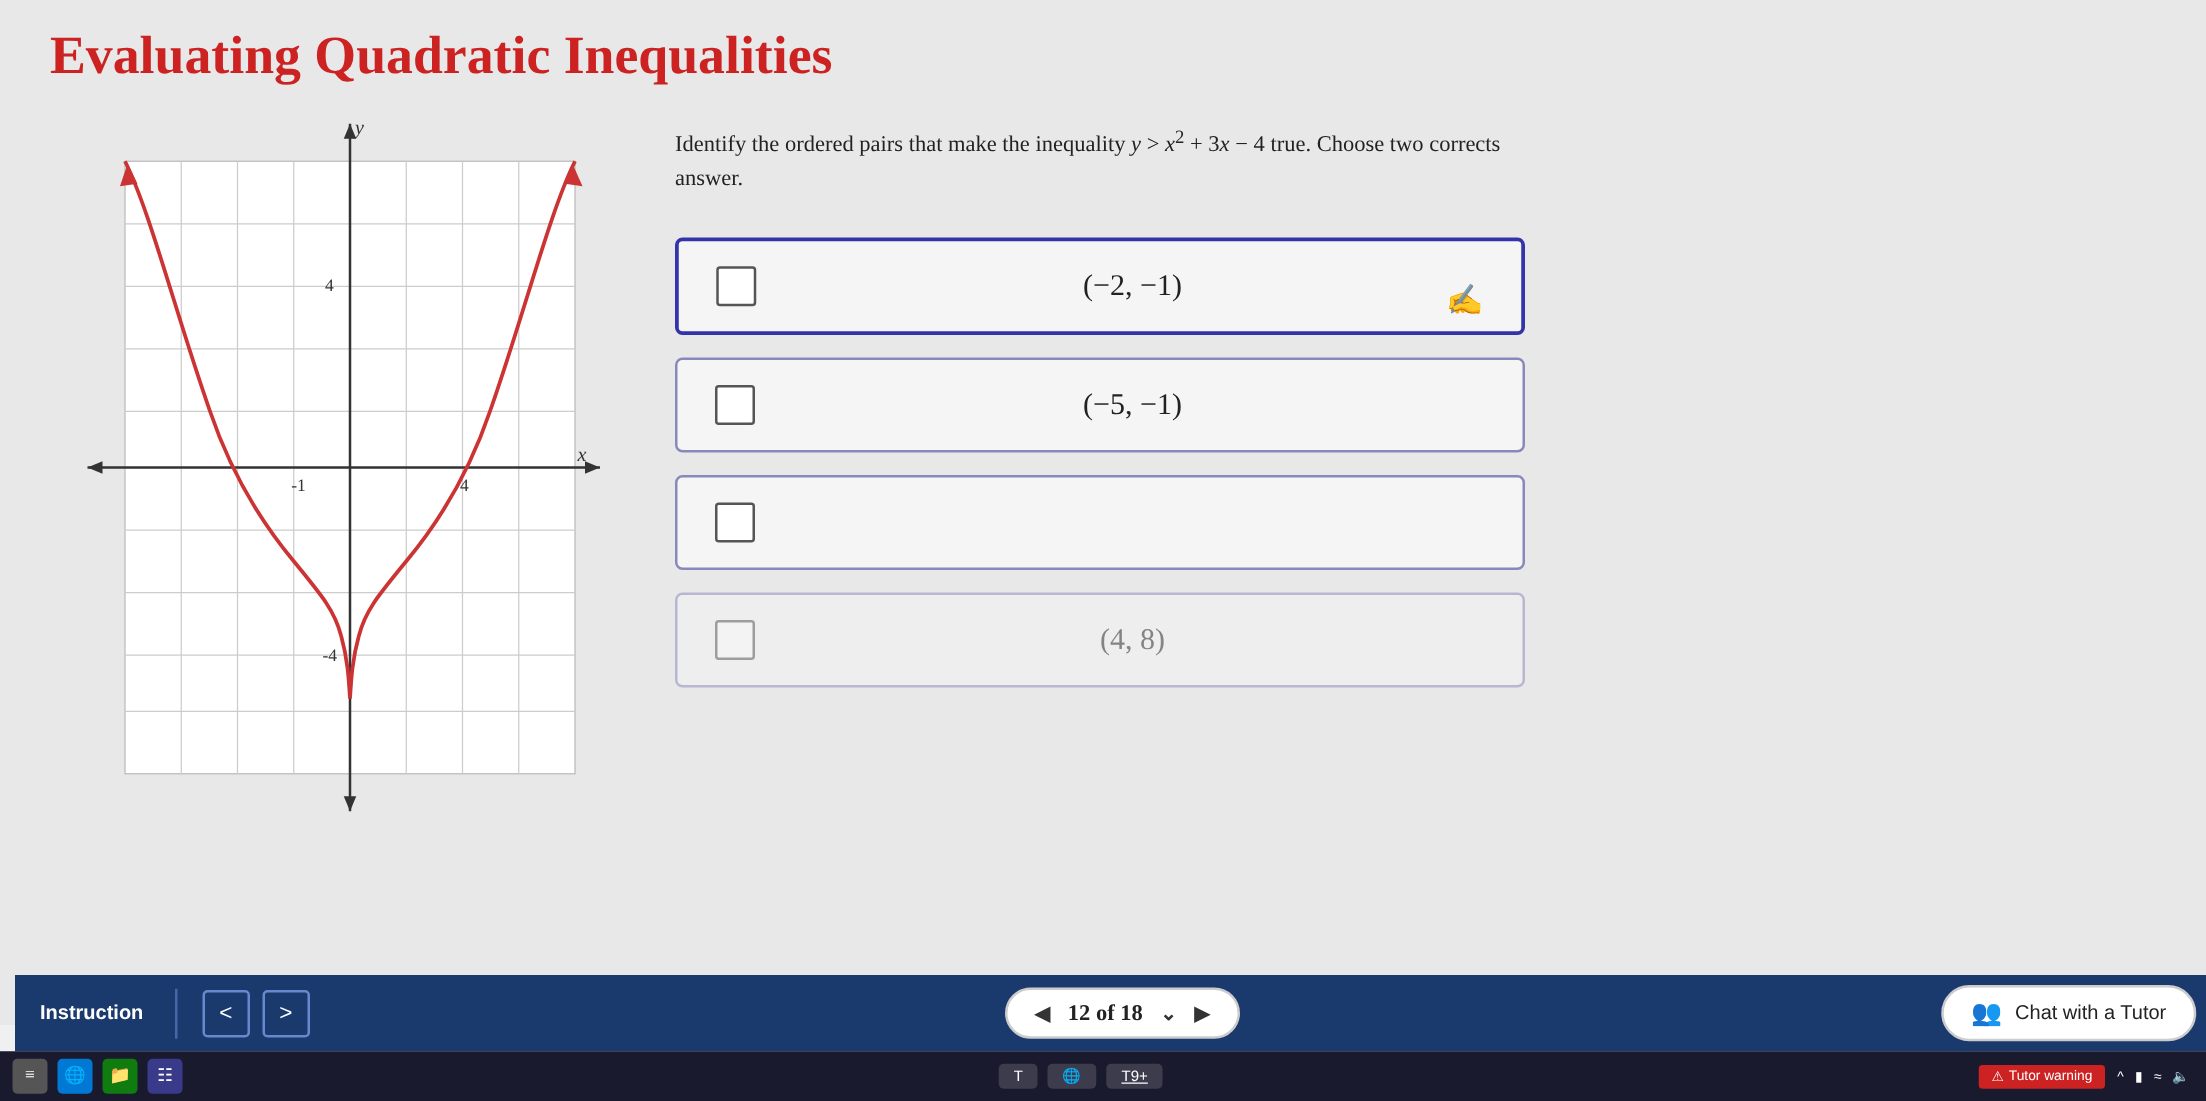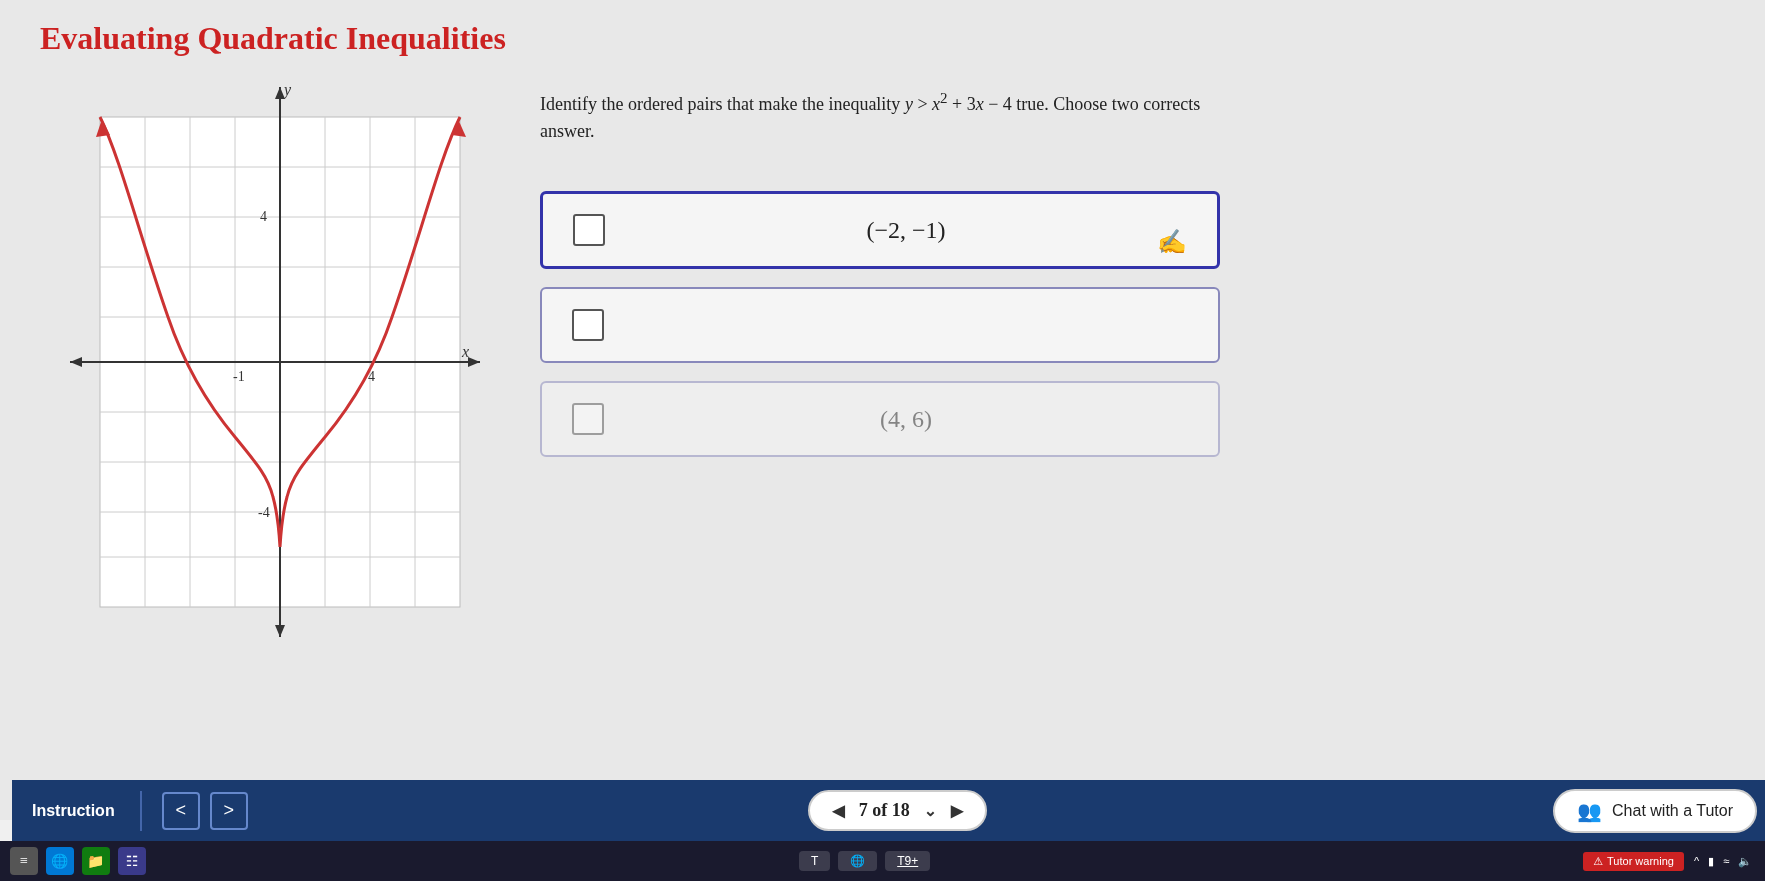--- a/index.html
+++ b/index.html
@@ -15,21 +15,21 @@
 
     .main-content {
       width: 100%;
       height: 820px;
       background: #e8e8e8;
       position: relative;
       padding: 20px 40px;
     }
 
     .page-title {
-      font-size: 32px;
+      font-size: 43px;
       font-weight: bold;
       color: #cc2222;
       margin-bottom: 20px;
     }
 
     .content-area {
       display: flex;
       flex-direction: row;
       gap: 60px;
       align-items: flex-start;
@@ -47,21 +47,21 @@
       position: absolute;
       top: 0;
       left: 0;
     }
 
     
     .right-panel {
       flex: 1;
       display: flex;
       flex-direction: column;
-      gap: 16px;
+      gap: 4px;
       padding-top: 10px;
       justify-content: flex-end;
     }
 
     .question-text {
       font-size: 18px;
       color: #222;
       margin-bottom: 30px;
       line-height: 1.5;
       max-width: 700px;
@@ -218,28 +218,32 @@
       </div>
 
       <div class="answer-options">
 
         <div class="answer-option" style="border: 3px solid #3333aa;">
           <div class="answer-checkbox"></div>
           <div class="answer-label">(−2, −1)</div>
           <div class="cursor-hand">✍</div>
         </div>
 
+        <div class="answer-option">
+          <div class="answer-checkbox"></div>
+          <div class="answer-label">(−5, −1)</div>
+        </div>
 
         <div class="answer-option">
           <div class="answer-checkbox"></div>
         </div>
 
         <div class="answer-option" style="opacity:0.5;">
           <div class="answer-checkbox"></div>
-          <div class="answer-label">(4, 6)</div>
+          <div class="answer-label">(4, 8)</div>
         </div>
       </div>
     </div>
   </div>
 </div>
 
 <div style="
   position: absolute;
   bottom: 40px;
   left: 12px;
@@ -271,21 +275,21 @@
       padding:8px 22px;
       display:flex;
       align-items:center;
       gap:14px;
       font-size:18px;
       font-weight:bold;
       color:#222;
       border:2px solid #ccc;
     ">
       <span style="cursor:pointer; color:#333; font-size:16px;">◀</span>
-      <span>7 of 18</span>
+      <span>12 of 18</span>
       <span style="cursor:pointer; color:#333; font-size:16px;">⌄</span>
       <span style="cursor:pointer; color:#333; font-size:16px;">▶</span>
     </div>
   </div>
 
   <div style="padding:0 20px;">
     <button style="
       background:white;
       border:2px solid #ccc;
       border-radius:30px;

